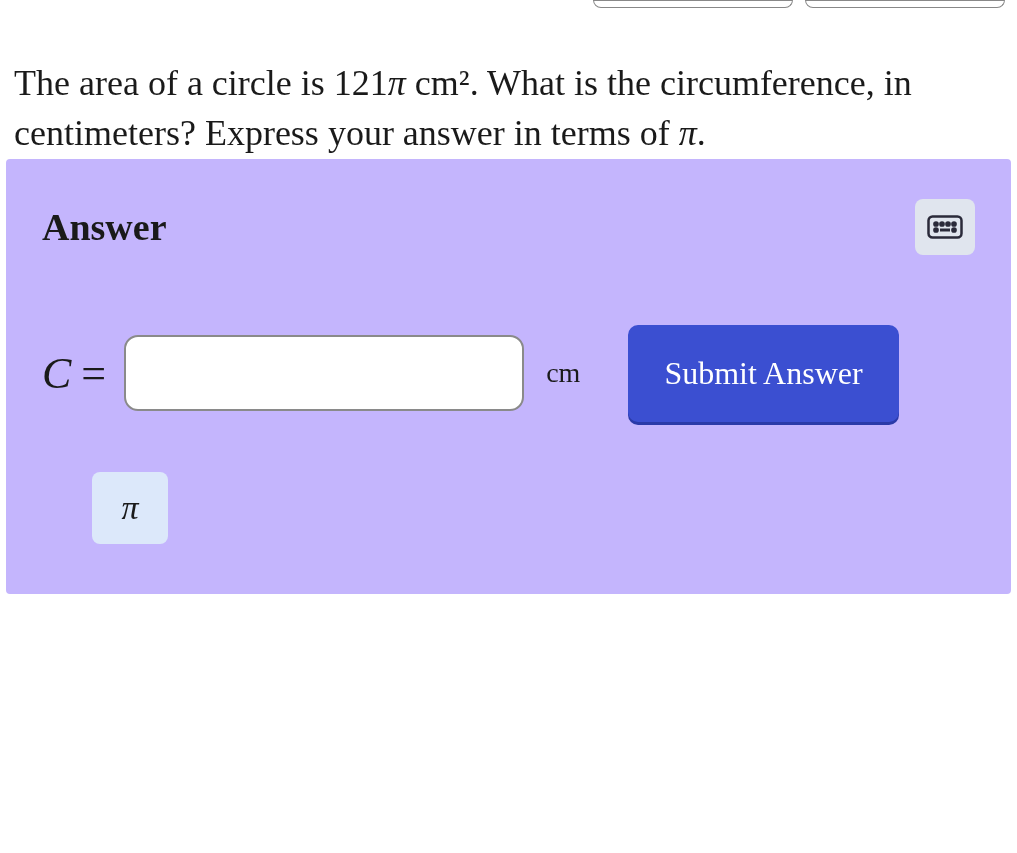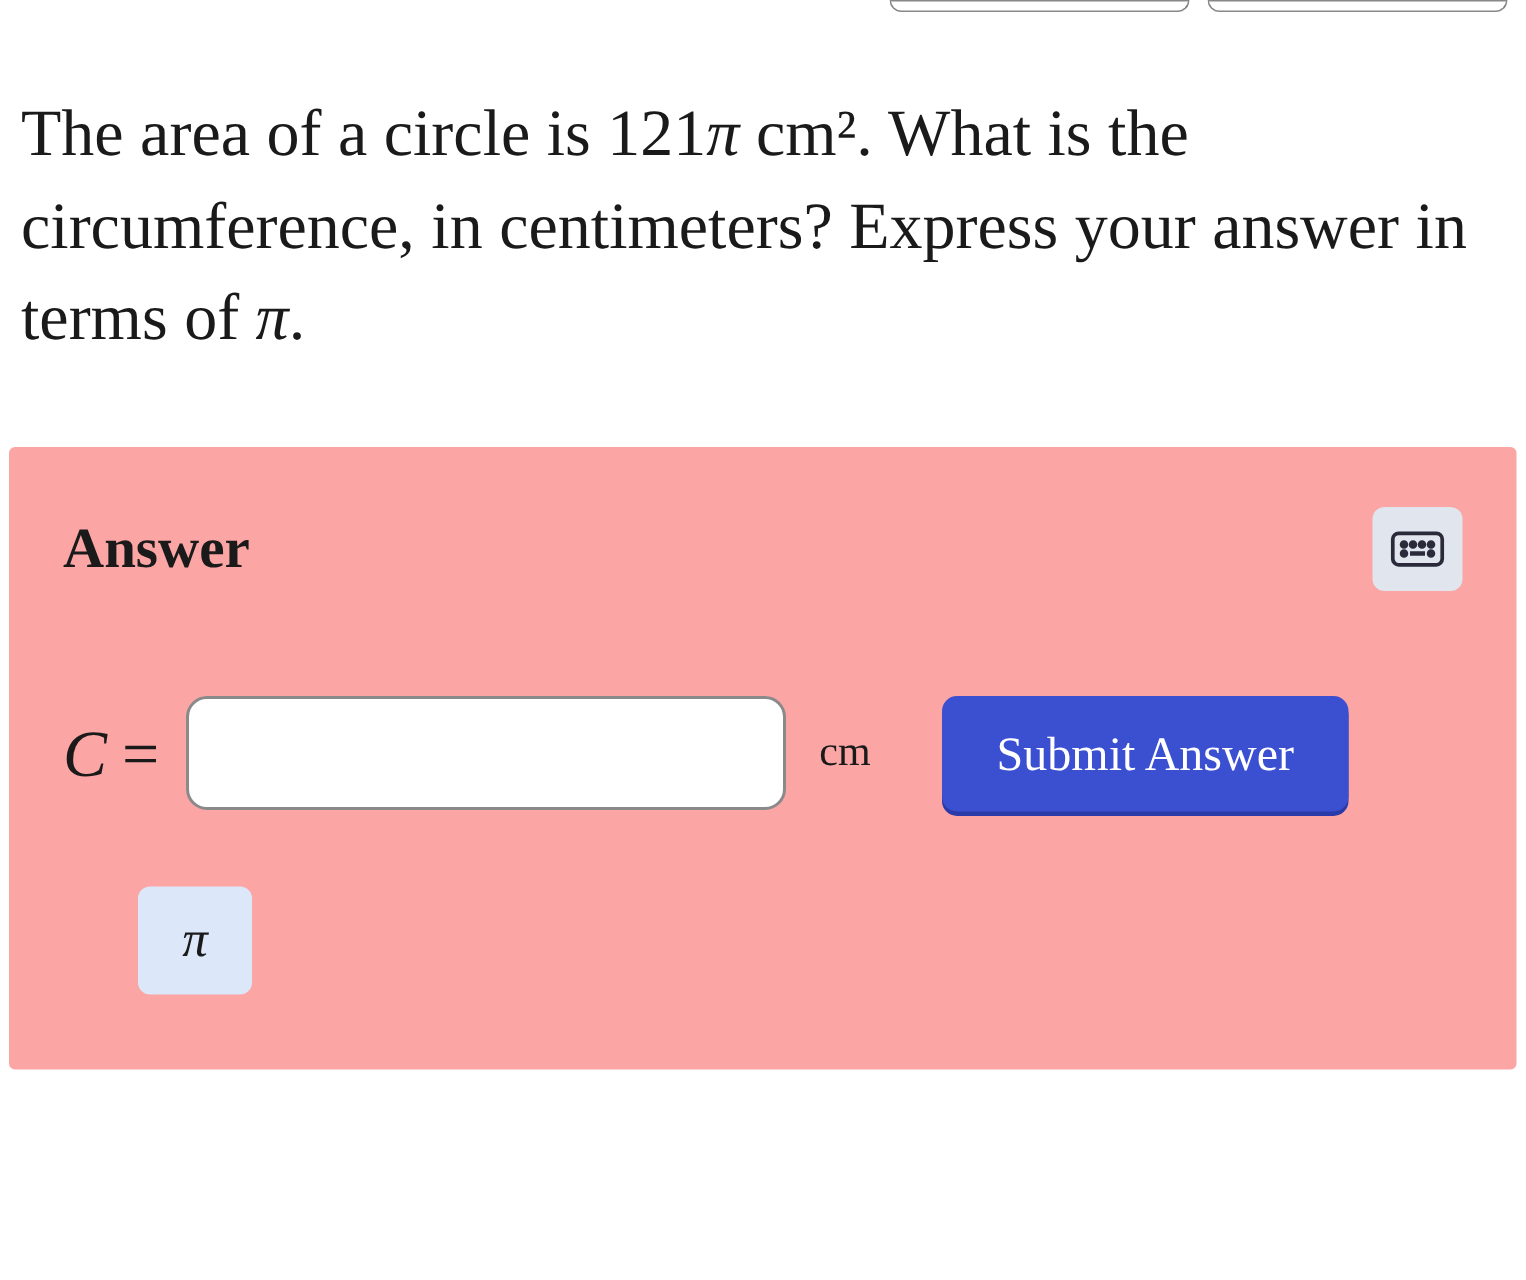--- a/index.html
+++ b/index.html
@@ -22,32 +22,31 @@
       margin-bottom: 50px;
     }
     .top-btn {
       border: 1px solid #888;
       border-radius: 0 0 10px 10px;
       height: 8px;
       width: 200px;
       background: #fff;
     }
     .question-text {
-      font-size: 44px;
+      font-size: 36px;
       line-height: 1.4;
       color: #1a1a1a;
       padding: 0 14px 0 14px;
-      margin-bottom: 55px;
     }
     .pi-italic {
       font-style: italic;
       font-family: 'Times New Roman', serif;
     }
     .answer-panel {
-      background: #fca5a5;
+      background: #c4b5fd;
       margin: 0 6px;
       padding: 40px 36px 50px 36px;
       border-radius: 4px;
     }
     .answer-header {
       display: flex;
       justify-content: space-between;
       align-items: center;
       margin-bottom: 70px;
     }
@@ -105,21 +104,21 @@
       font-family: Georgia, serif;
       margin-left: 4px;
       margin-right: 30px;
     }
     .submit-button {
       background: #3b4fd1;
       color: #ffffff;
       border: none;
       border-radius: 10px;
       font-size: 32px;
-      padding: 20px 36px;
+      padding: 30px 36px;
       cursor: pointer;
       font-family: Georgia, serif;
       box-shadow: 0 3px 0 #2a3aa8;
     }
     .pi-button {
       width: 76px;
       height: 72px;
       background: #dce8fa;
       border: none;
       border-radius: 8px;

